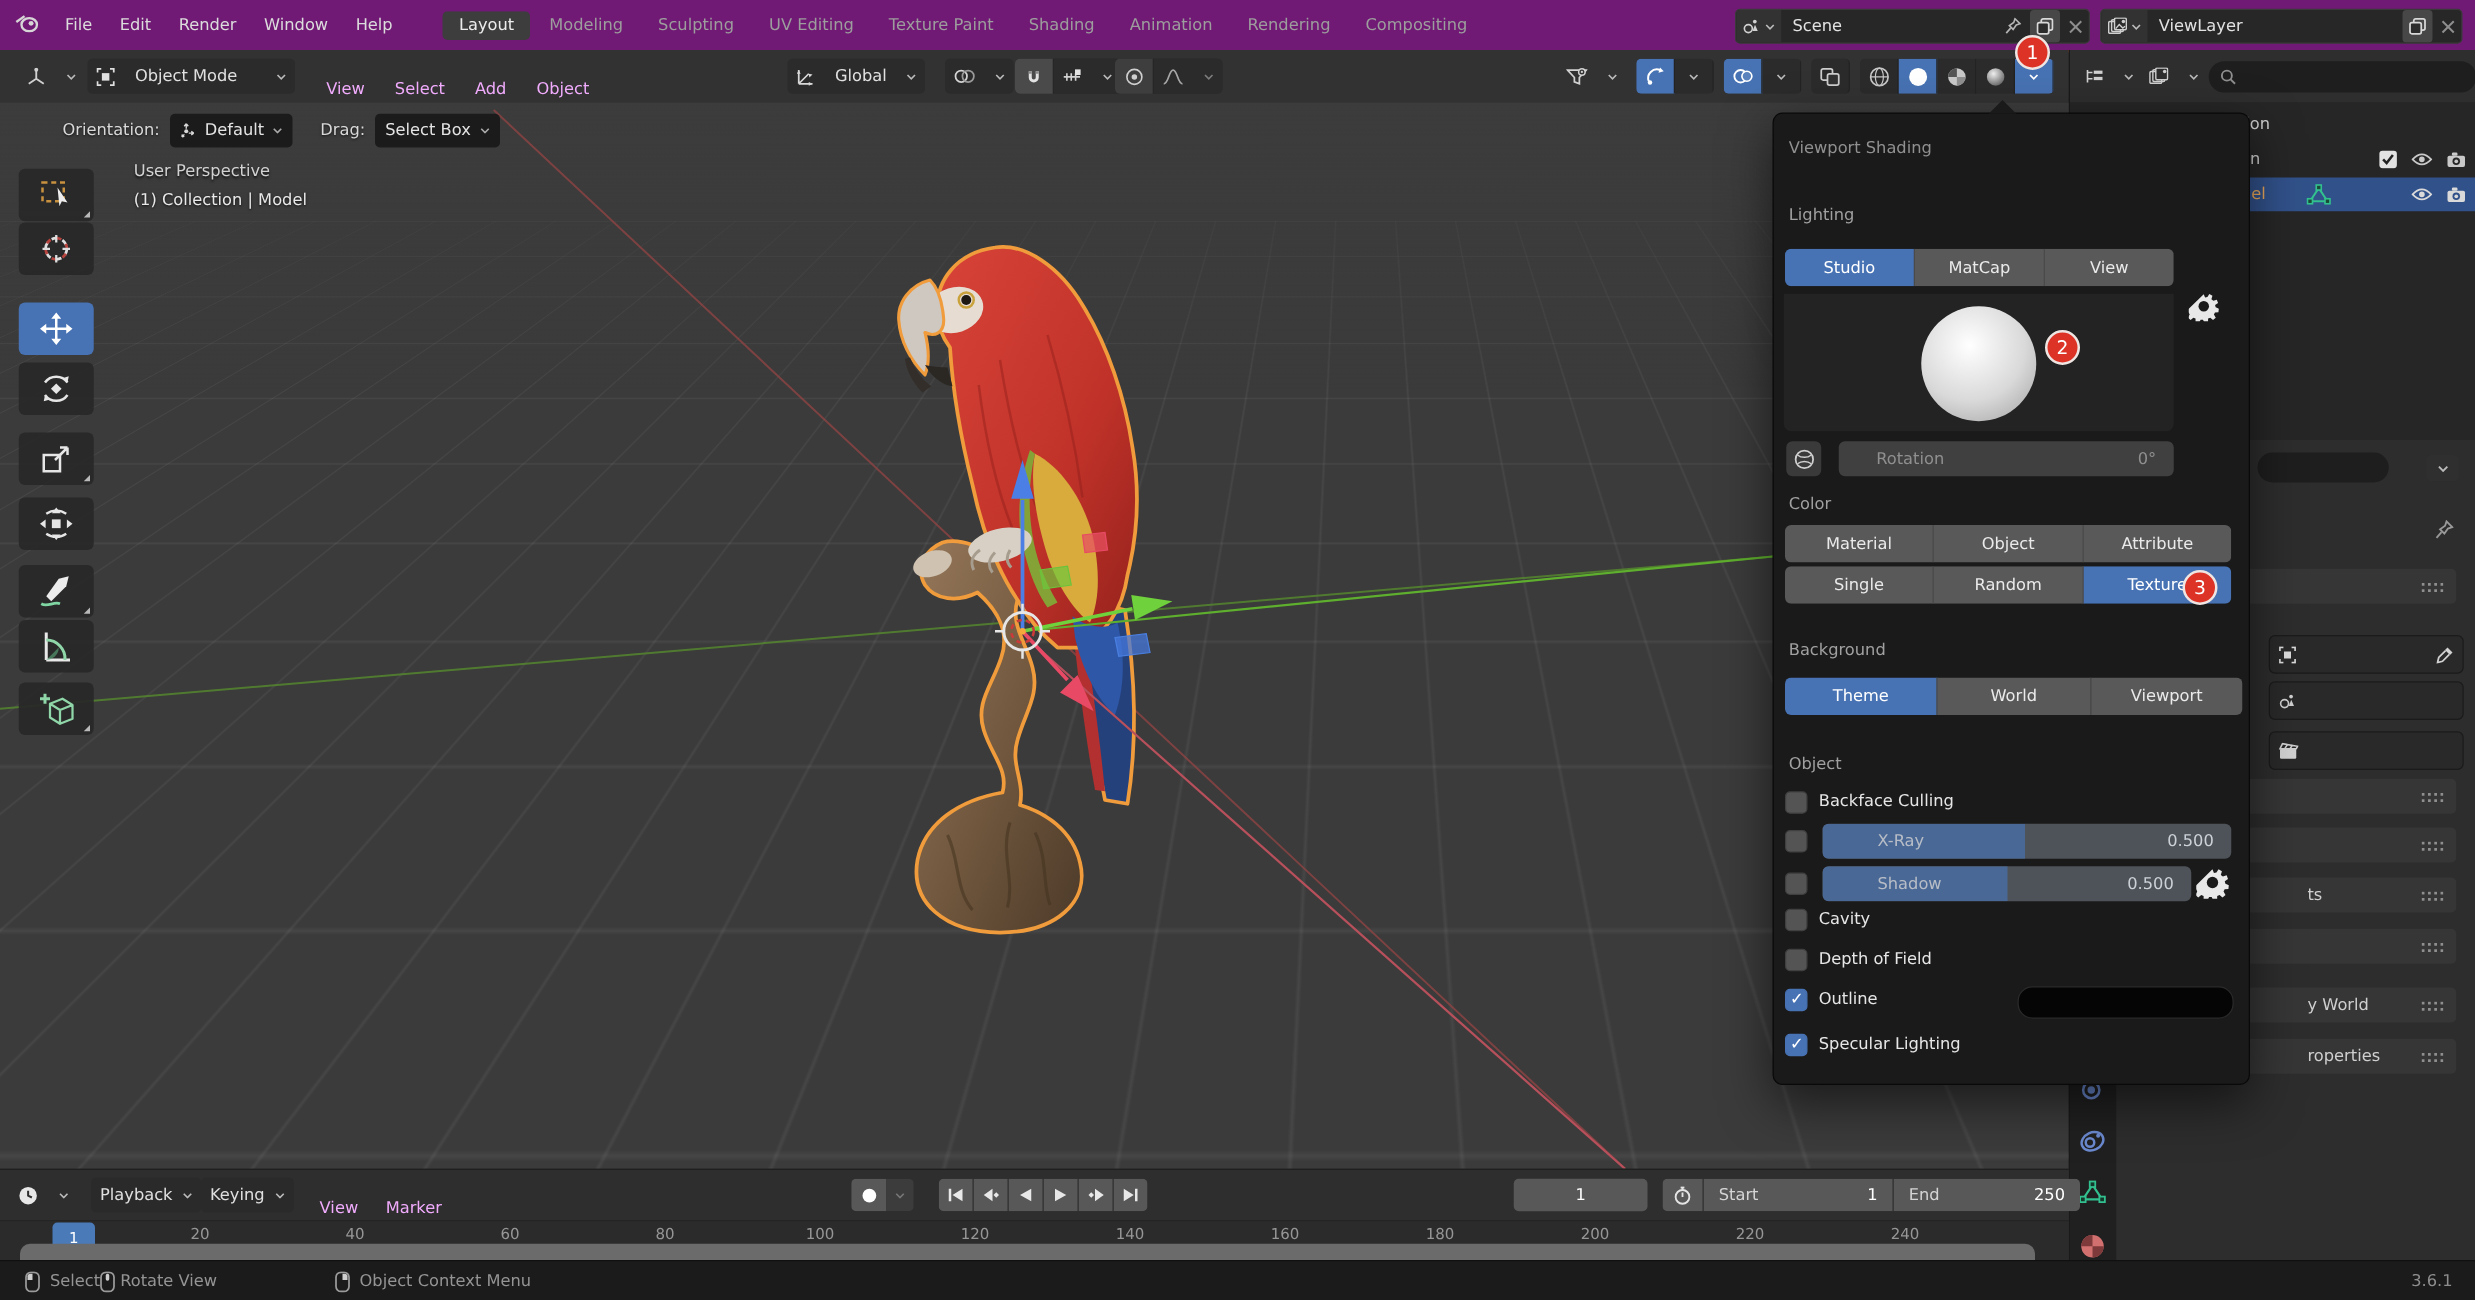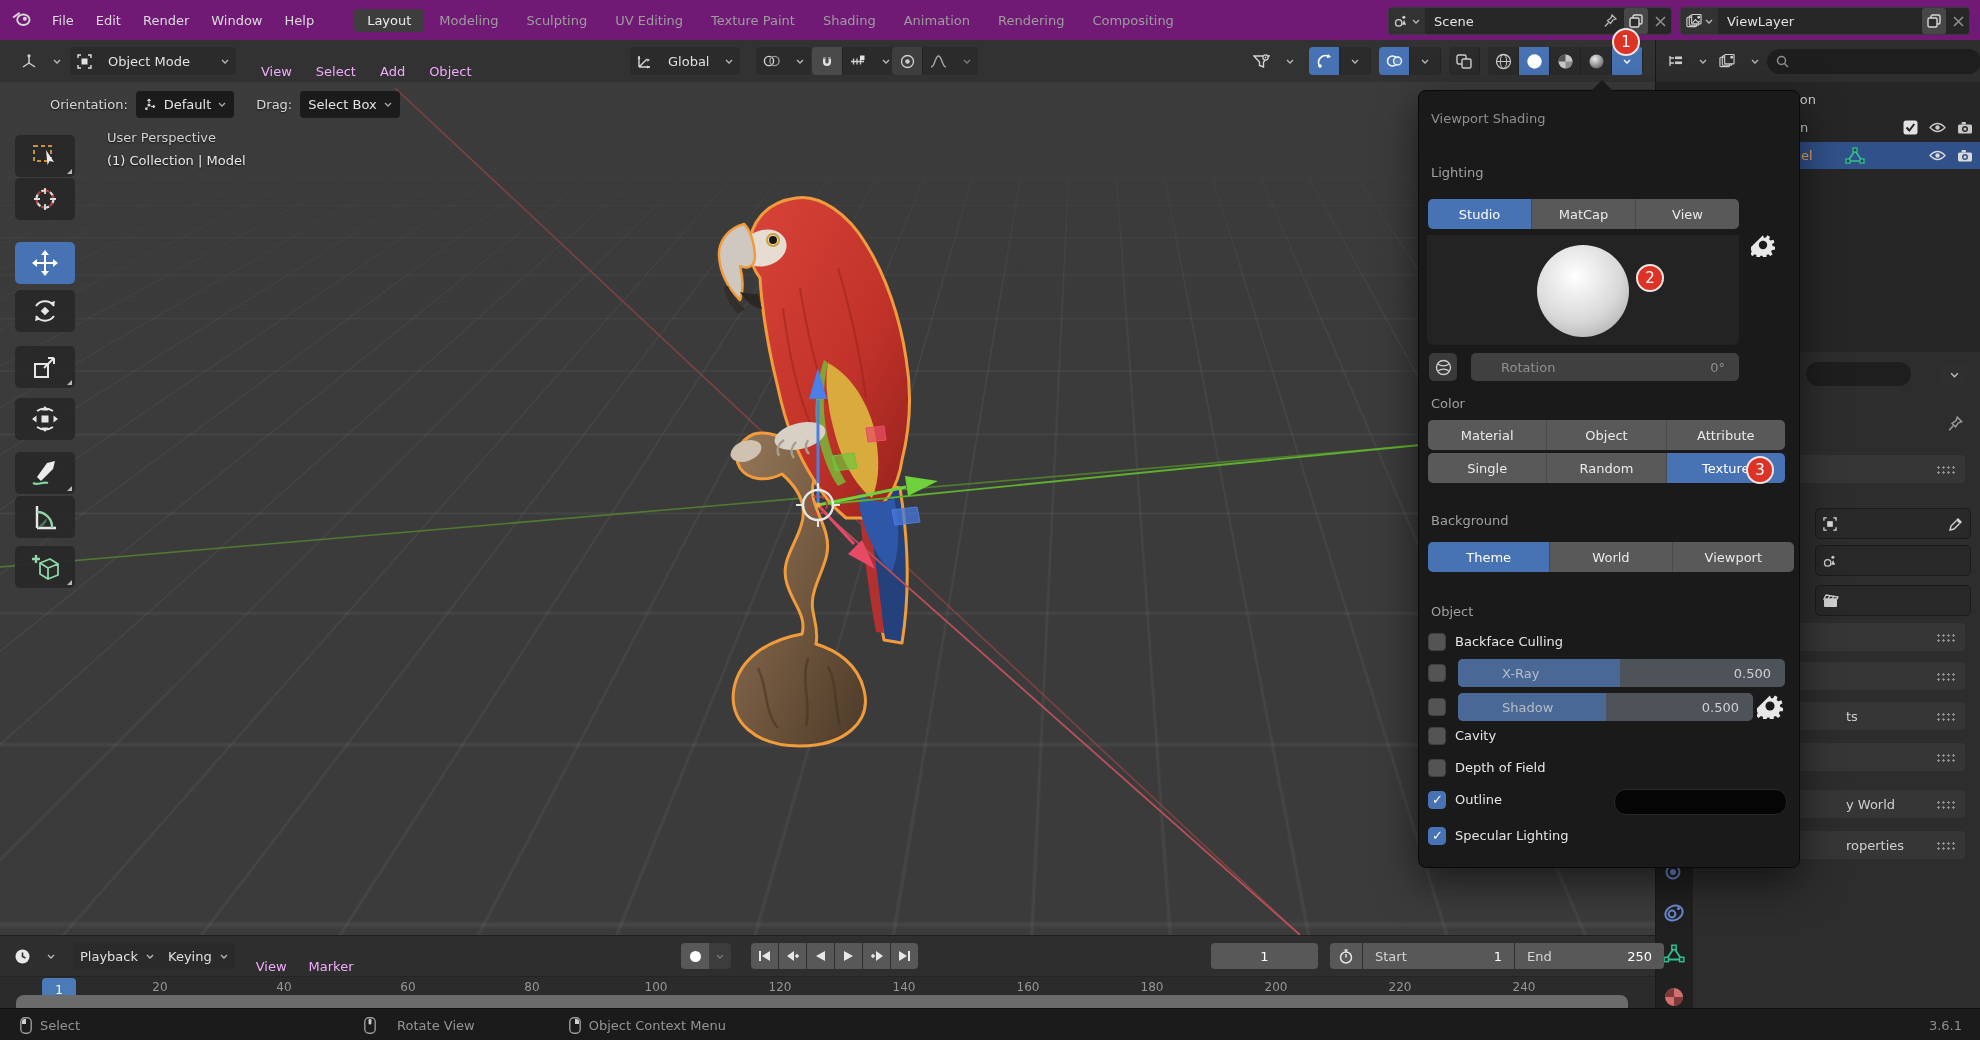--- a/index.html
+++ b/index.html
@@ -780,21 +780,21 @@
   </div>
 
   <div id="statusbar" class="abs">
     <span style="margin-left:20px;display:flex;align-items:center;gap:8px">
       <svg width="12" height="17" viewBox="0 0 12 17">
           <rect x="0.8" y="0.8" width="10.4" height="15.4" rx="4" fill="none" stroke="#9a9a9a" stroke-width="1.4"></rect>
           <path d="M2 4 Q2 2 4.5 2 L6 2 L6 7 L2 7Z" fill="#cfcfcf"></path>
         </svg>
       <span>Select</span>
     </span>
-    <span style="margin-left:284px;display:flex;align-items:center;gap:21px">
+    <span style="display:flex;align-items:center;gap:4px">
       <svg width="12" height="17" viewBox="0 0 12 17">
           <rect x="0.8" y="0.8" width="10.4" height="15.4" rx="4" fill="none" stroke="#9a9a9a" stroke-width="1.4"></rect>
           <rect x="4.6" y="2" width="2.8" height="5.5" rx="1.3" fill="#cfcfcf"></rect>
         </svg>
       <span>Rotate View</span>
     </span>
     <span style="margin-left:94px;display:flex;align-items:center;gap:8px">
       <svg width="12" height="17" viewBox="0 0 12 17">
           <rect x="0.8" y="0.8" width="10.4" height="15.4" rx="4" fill="none" stroke="#9a9a9a" stroke-width="1.4"></rect>
           <path d="M10 4 Q10 2 7.5 2 L6 2 L6 7 L10 7Z" fill="#cfcfcf"></path>

